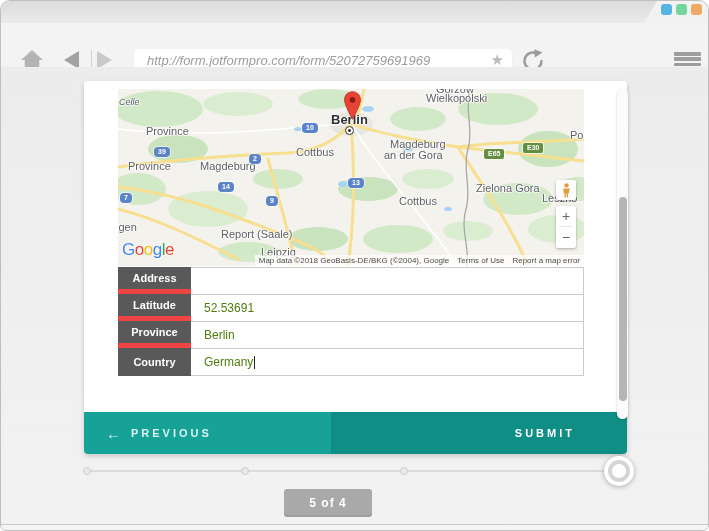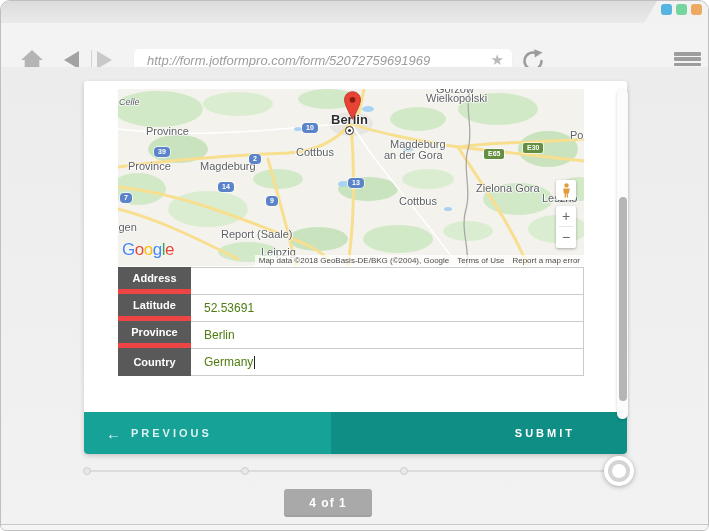--- a/index.html
+++ b/index.html
@@ -300,17 +300,17 @@
     </div>
 
     <div class="slider-line"></div>
     <div class="sdot" style="left:82px"></div>
     <div class="sdot" style="left:240px"></div>
     <div class="sdot" style="left:399px"></div>
     <div class="shandle">
         <div class="inner"></div>
       </div>
 
-    <div class="badge">4 of 1</div>
+    <div class="badge">5 of 4</div>
   </div>
 
   <div class="footer"></div>
 </div>
 
 </body></html>

